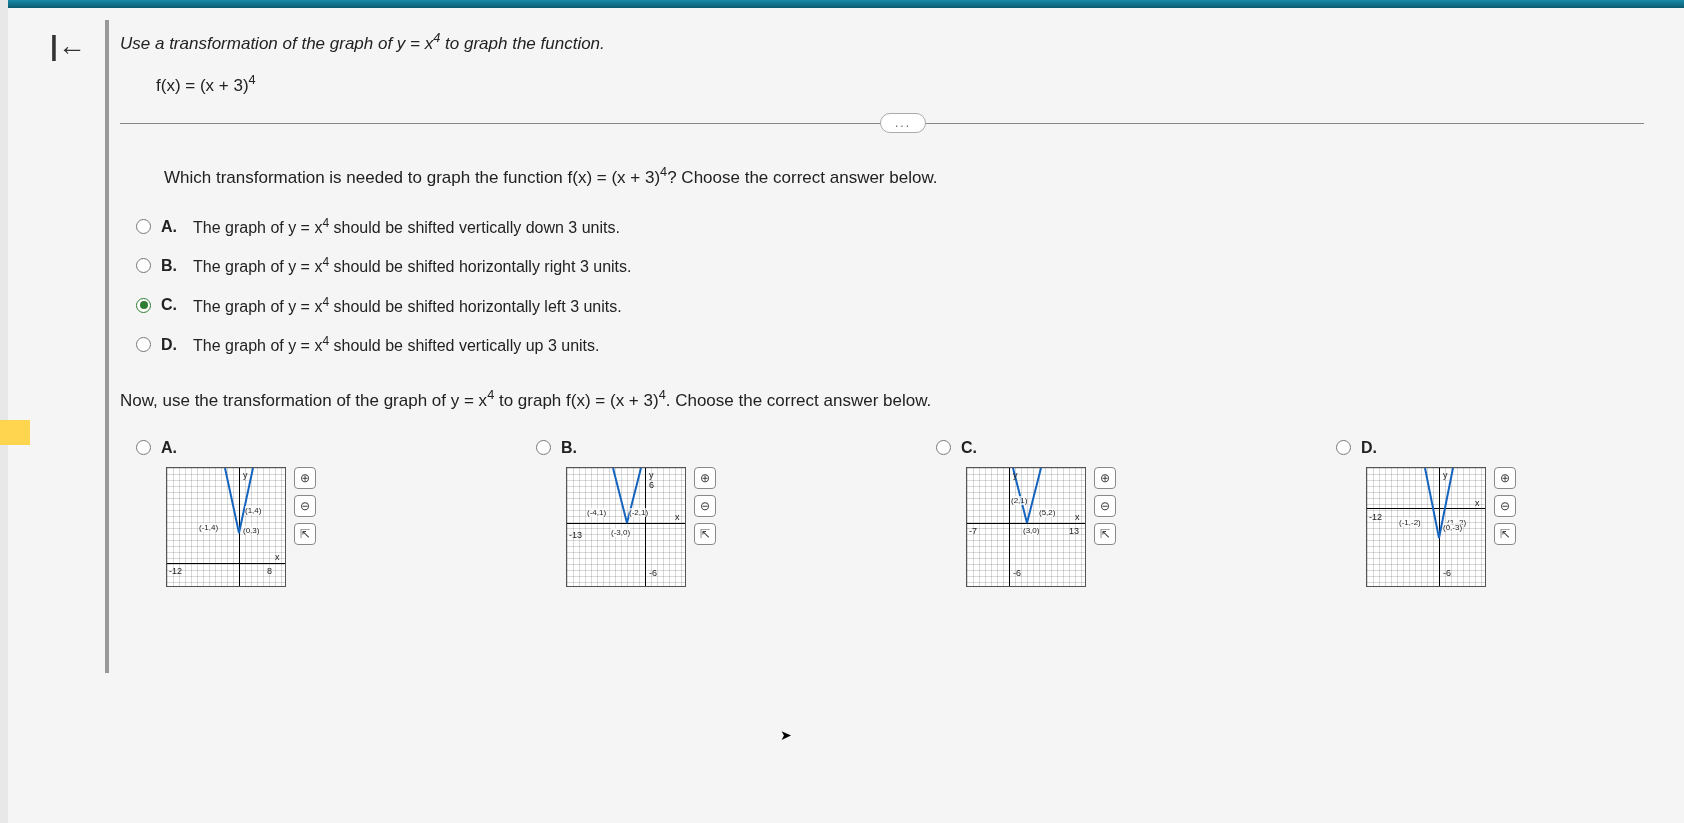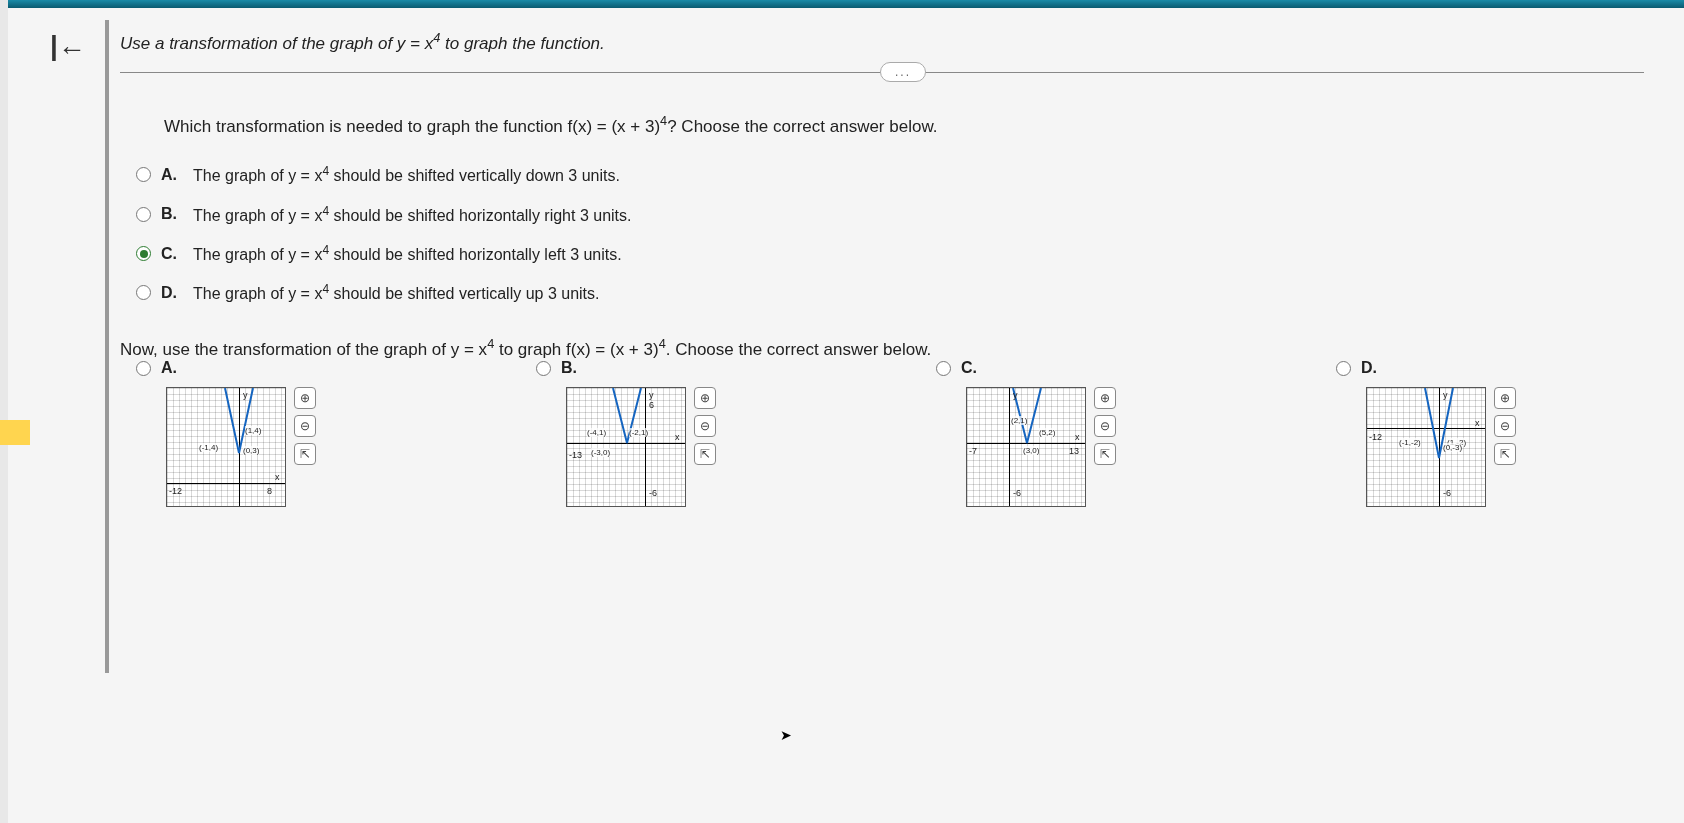--- a/index.html
+++ b/index.html
@@ -119,20 +119,21 @@
     }
     .radio.checked::after {
       content: "";
       width: 8px; height: 8px;
       background: #2e7d32;
       border-radius: 50%;
     }
     .opt-letter { font-weight: bold; margin-right: 6px; }
     .question2 {
       font-size: 17px;
+      margin-bottom: 28px;
     }
     .graph-options {
       display: flex;
       gap: 220px;
       margin-left: 16px;
     }
     .graph-opt {
       display: flex;
       flex-direction: column;
       gap: 10px;
@@ -223,20 +224,23 @@
 <div class="left-edge"></div>
 <div class="left-progress"></div>
 
 <div class="back-btn">|←</div>
 <div class="vert-divider"></div>
 
 <div class="content">
 
   <div class="prompt">
     <span>Use a transformation of the graph of y = x</span><sup>4</sup><span> to graph the function.</span>
+  </div>
+  <div class="formula">
+    <span>f(x) = (x + 3)</span><sup>4</sup>
   </div>
 
   <div style="position:relative;">
     <hr class="hr-line">
     <div class="dots-pill">...</div>
   </div>
 
   <div class="question">
     <span>Which transformation is needed to graph the function f(x) = (x + 3)</span><sup>4</sup><span>? Choose the correct answer below.</span>
   </div>
@@ -312,21 +316,21 @@
           <svg width="120" height="120" style="position:absolute;top:0;left:0">
               <path d="M 46 0 Q 60 55 60 55 Q 60 55 74 0" stroke="#1565c0" stroke-width="2" fill="none"></path>
             </svg>
           <span class="axis-label" style="top:2px;left:82px">y</span>
           <span class="axis-label" style="top:44px;left:108px">x</span>
           <span class="axis-label" style="top:62px;left:2px">-13</span>
           <span class="axis-label" style="top:12px;left:82px">6</span>
           <span class="axis-label" style="top:100px;left:82px">-6</span>
           <span class="point-label" style="top:40px;left:20px">(-4,1)</span>
           <span class="point-label" style="top:40px;left:62px">(-2,1)</span>
-          <span class="point-label" style="top:60px;left:24px">(-3,0)</span>
+          <span class="point-label" style="top:60px;left:44px">(-3,0)</span>
         </div>
         <div class="graph-controls">
           <div class="ctrl-btn">⊕</div>
           <div class="ctrl-btn">⊖</div>
           <div class="ctrl-btn">⇱</div>
         </div>
       </div>
     </div>
 
     <div class="graph-opt">

